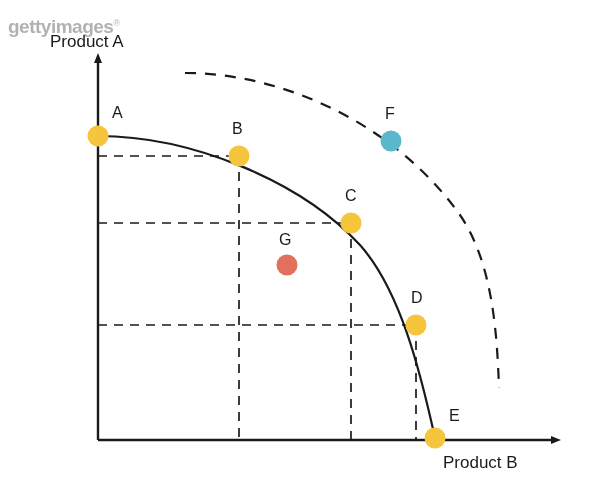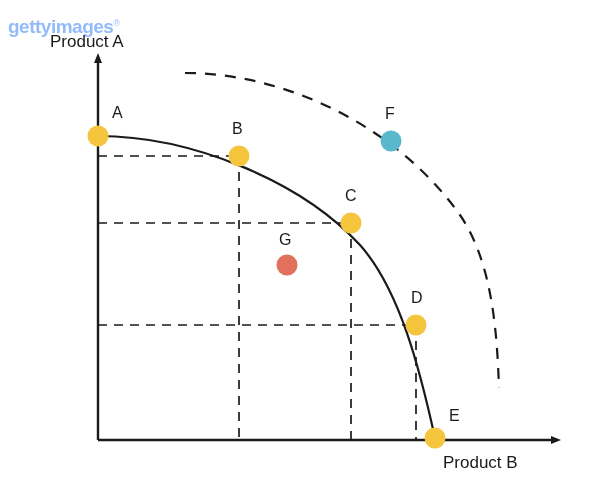--- a/index.html
+++ b/index.html
@@ -28,21 +28,21 @@
     top: 10px;
     width: 150px;
     height: 26px;
     opacity: 0.55;
     pointer-events: none;
   }
   .wm-text {
     font-family: "Liberation Sans", sans-serif;
     font-size: 19px;
     font-weight: bold;
-    color: #3b82f6;
+    color: #737373;
     letter-spacing: -0.5px;
     line-height: 26px;
   }
   .wm-text sup {
     font-size: 9px;
     vertical-align: super;
     font-weight: normal;
   }
   .axis-label {
     font-family: "Liberation Sans", sans-serif;

